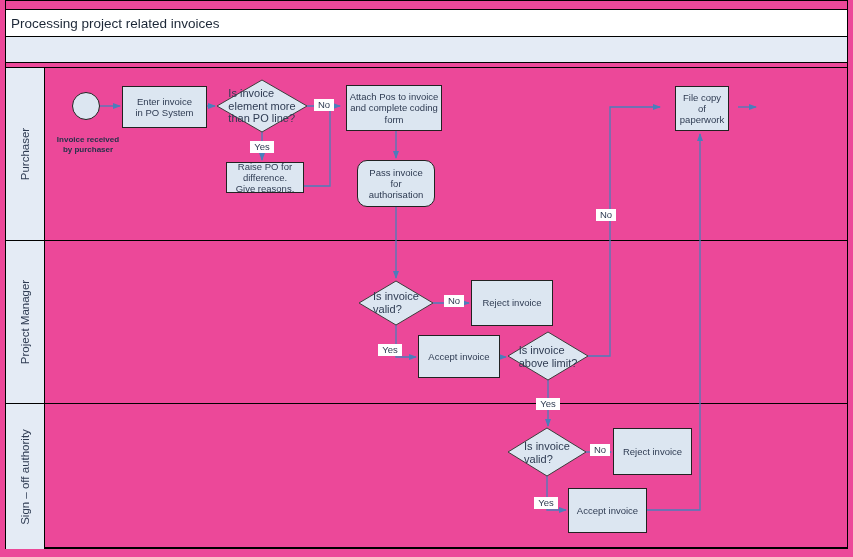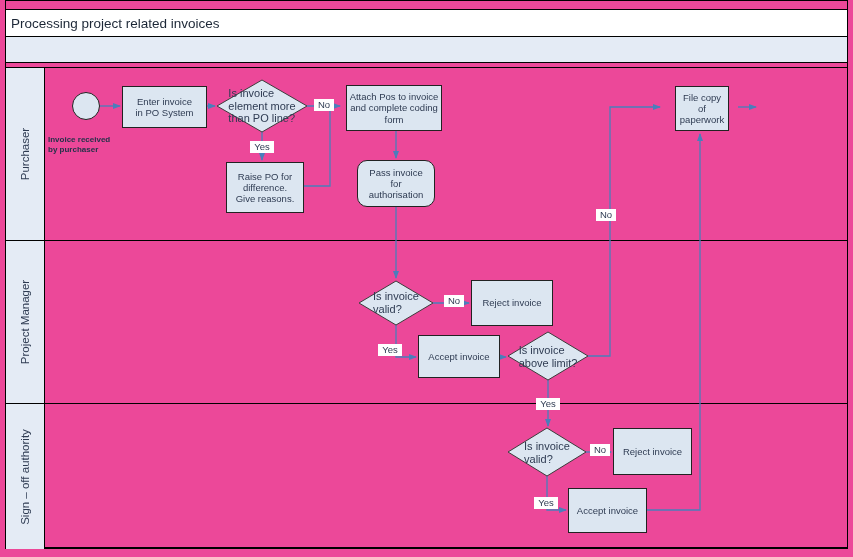--- a/index.html
+++ b/index.html
@@ -23,21 +23,21 @@
   .lane-label { position:absolute; left:19px; top:50%;
     transform:translate(-50%,-50%) rotate(-90deg); transform-origin:center;
     white-space:nowrap; font-size:11.5px; color:#2e3b52; }
   .conn-layer { position:absolute; left:0; top:0; width:853px; height:557px; }
   .node-box { position:absolute; background:#dce6f1; border:1px solid #222;
     box-sizing:border-box; display:flex; align-items:center; justify-content:center;
     text-align:center; font-size:9.5px; line-height:1.18; white-space:pre-line;
     padding:1px 2px; color:#2e3b52; }
   .start-circle { position:absolute; left:72px; top:92px; width:28px; height:28px;
     border-radius:50%; background:#dce6f1; border:1px solid #222; box-sizing:border-box; }
-  .start-label { position:absolute; left:48px; top:135px; width:80px; 
+  .start-label { position:absolute; left:48px; top:135px; width:80px; text-align:center;
     font-size:8px; font-weight:bold; line-height:1.2; white-space:pre-line; color:#24324a; }
   .d-text { position:absolute; display:flex; align-items:center; justify-content:center;
     text-align:left; font-size:11px; line-height:1.15; white-space:pre-line; color:#2e3b52; }
   .e-label { position:absolute; font-size:9.5px; color:#2e3b52; background:#ffffff;
     text-align:center; line-height:12px; height:12px; }
 </style>
 </head>
 <body>
 
 <div class="canvas">
@@ -108,21 +108,21 @@
 in PO System</div>
 
   <div class="d-text" style="left:216px; top:87px; width:92px; height:38px;">Is invoice
 element more
 than PO line?</div>
 
   <div class="node-box" style="left:346px; top:85px; width:96px; height:46px;">Attach Pos to invoice
 and complete coding
 form</div>
 
-  <div class="node-box" style="left:226px; top:162px; width:78px; height:51px;">Raise PO for
+  <div class="node-box" style="left:226px; top:162px; width:78px; height:31px;">Raise PO for
 difference.
 Give reasons.</div>
 
   <div class="node-box" style="left:357px; top:160px; width:78px; height:47px;border-radius:10px;">Pass invoice
 for
 authorisation</div>
 
   <div class="node-box" style="left:662px; top:86px; width:54px; height:45px;margin-left:13px;">File copy of
 paperwork</div>
 

